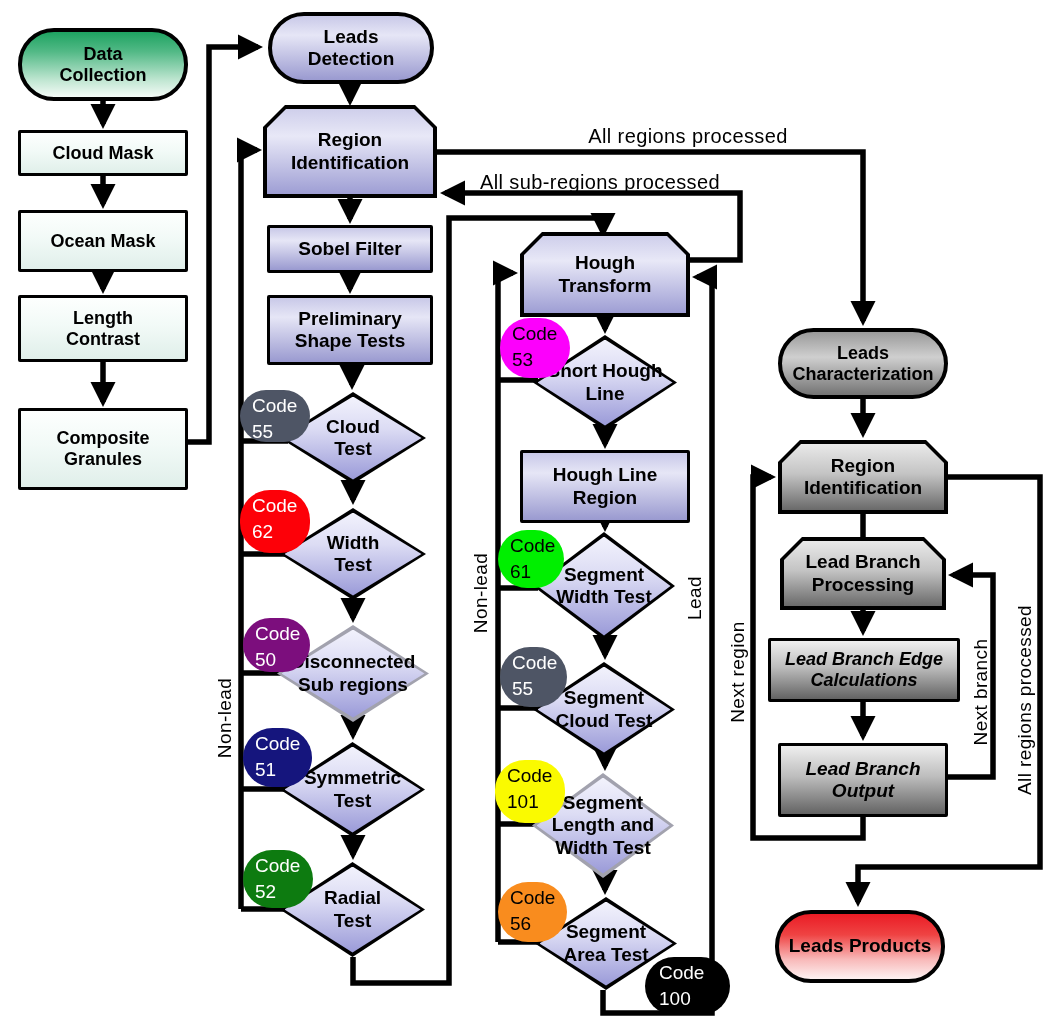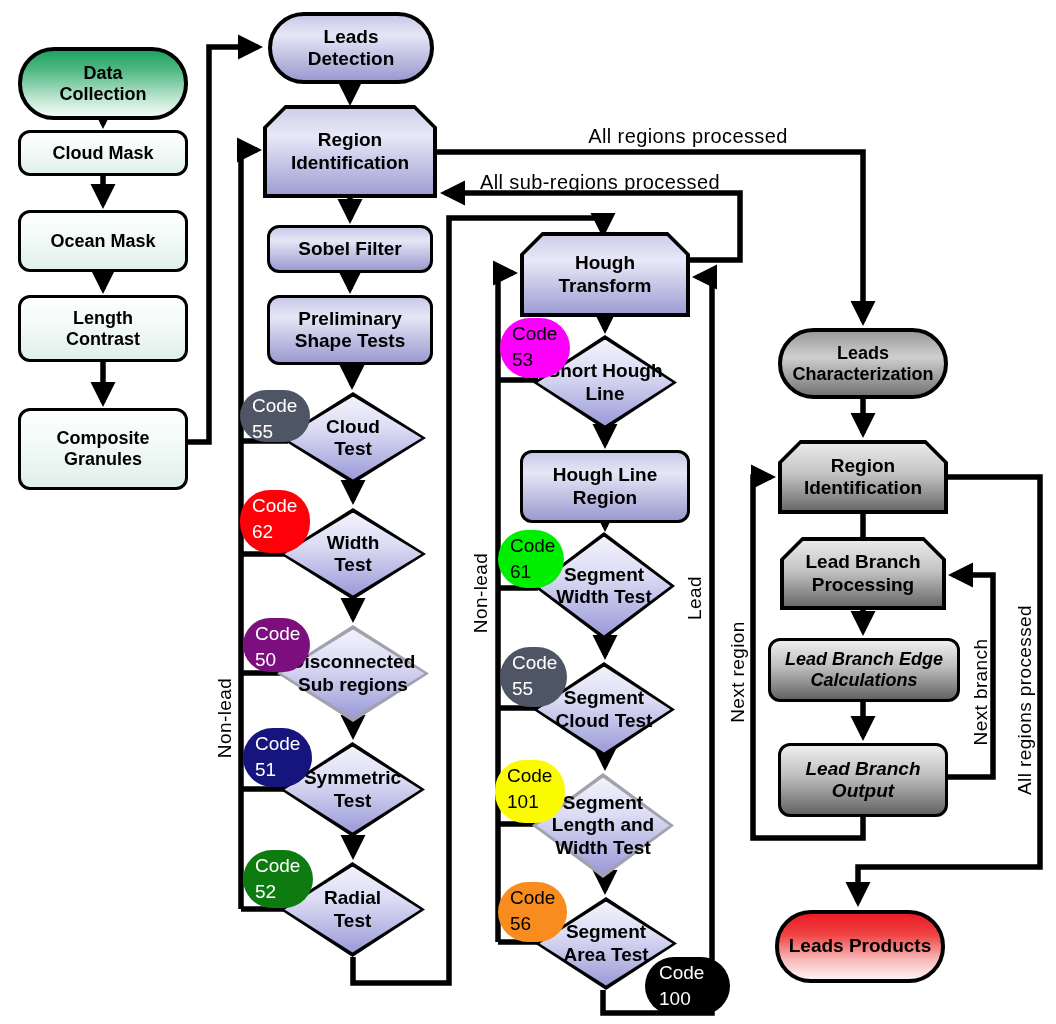--- a/index.html
+++ b/index.html
@@ -4,27 +4,27 @@
 <style>
   html,body{margin:0;padding:0;background:#fff;}
   #stage{position:relative;width:1056px;height:1024px;background:#fff;overflow:hidden;
          font-family:"Liberation Sans",sans-serif;}
   #wires{position:absolute;left:0;top:0;z-index:1;}
   .node{position:absolute;z-index:2;display:flex;align-items:center;justify-content:center;
         box-sizing:border-box;text-align:center;}
   .lbl{white-space:pre-line;font-weight:bold;font-size:19px;line-height:1.16;color:#000;
        position:relative;z-index:3;}
   
-  .rect{border:3.5px solid #000;border-radius:12px;}
+  .rect{border:3.5px solid #000;border-radius:2px;}
   .teal{border-width:3px;background:linear-gradient(180deg,#fdfffe 0%,#f2faf7 45%,#e0efea 100%);}
   .purple-f{background:linear-gradient(180deg,#c9c9e8 0%,#e6e6f6 30%,#9a9ad0 100%);}
   .gray-f{background:linear-gradient(180deg,#efefef 0%,#bdbdbd 45%,#636363 100%);font-style:italic;}
   
   .pill{border:4px solid #000;border-radius:36px;}
-  .green-pill{background:linear-gradient(180deg,#1ea361 0%,#52b986 30%,#c2e7d3 75%,#f4fbf7 100%);margin-top:19px;}
+  .green-pill{background:linear-gradient(180deg,#1ea361 0%,#52b986 30%,#c2e7d3 75%,#f4fbf7 100%);}
   .gray-pill{background:linear-gradient(180deg,#9a9a9a 0%,#cfcfcf 40%,#747474 100%);}
   .red-pill{background:linear-gradient(180deg,#ea1c25 0%,#ef4343 32%,#f8b9b9 70%,#fdf1f1 100%);}
   
   .cut::before{content:"";position:absolute;inset:0;background:#000;
      clip-path:polygon(22px 0,calc(100% - 22px) 0,100% 22px,100% 100%,0 100%,0 22px);}
   .cut::after{content:"";position:absolute;inset:4px;
      clip-path:polygon(19px 0,calc(100% - 19px) 0,100% 19px,100% 100%,0 100%,0 19px);}
   .cut.purple-c::after{background:linear-gradient(180deg,#cfcfeb 0%,#e8e8f7 32%,#9e9ed4 100%);}
   .cut.gray-c::after{background:linear-gradient(180deg,#e9e9e9 0%,#c4c4c4 45%,#6a6a6a 100%);}
   

